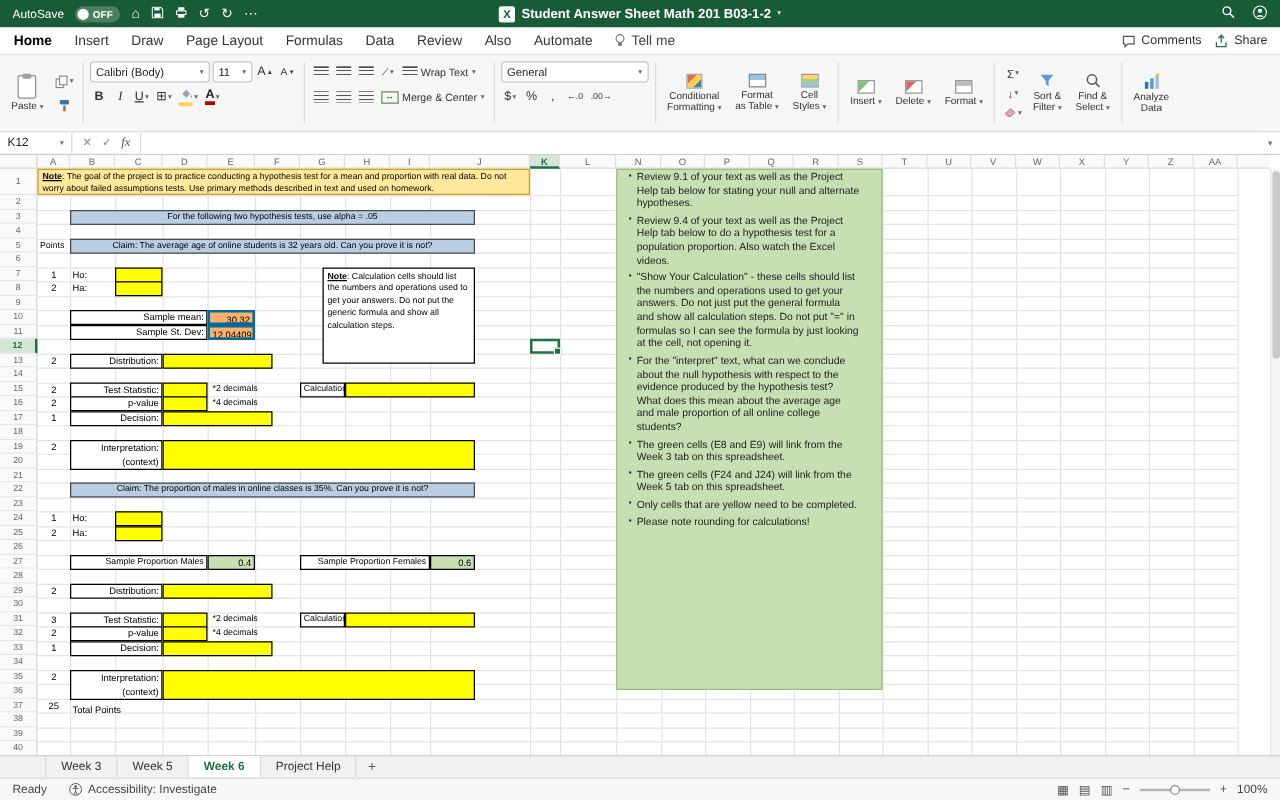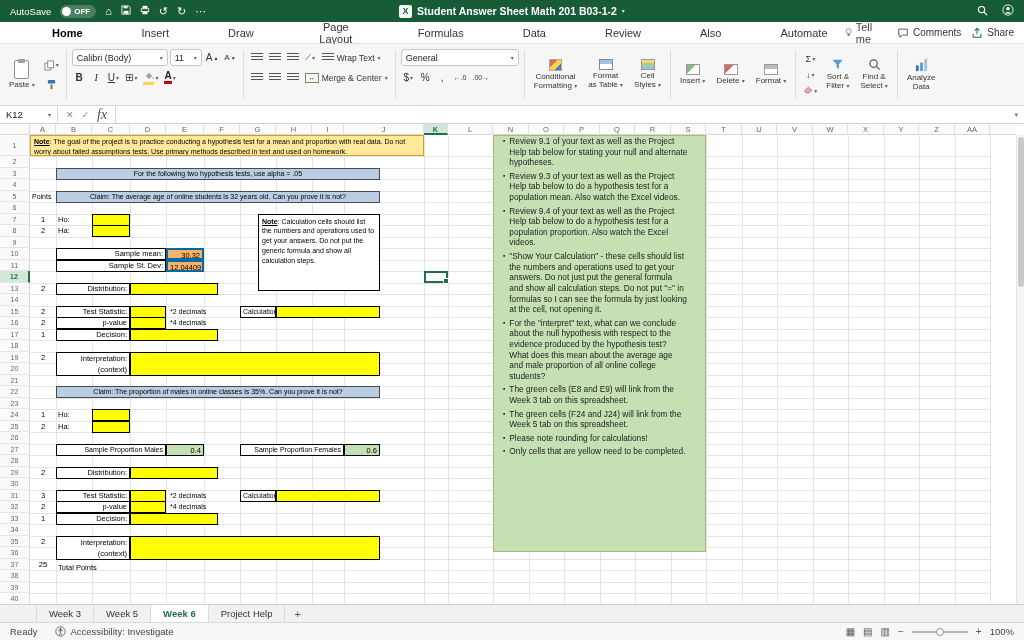--- a/index.html
+++ b/index.html
@@ -14,21 +14,21 @@
   .toggle { display:inline-flex; align-items:center; gap:3px; background:rgba(255,255,255,.22); border-radius:8px; padding:1px 6px 1px 2px; height:13px; }
   .knob { width:9px; height:9px; border-radius:50%; background:#fff; display:inline-block; }
   .off { font-size:8px; font-weight:700; color:#fff; }
   .tb-ic { font-size:11px; color:#fff; line-height:1; background:none; border:none; cursor:default; }
   .tb-center { position:absolute; left:0; right:0; margin:auto; width:330px; display:flex; align-items:center; justify-content:center; gap:5px; font-size:10.5px; font-weight:700; }
   .xlicon { width:13px; height:13px; background:rgba(255,255,255,.95); color:#185c37; font-weight:700; font-size:9px; display:inline-flex; align-items:center; justify-content:center; border-radius:2px; }
   .tb-right { margin-left:auto; display:flex; align-items:center; gap:14px; }
 
   
   .tabrow { position:absolute; left:0; top:22px; width:1024px; height:22px; background:#fff; border-bottom:1px solid #e3e3e3; display:flex; align-items:center; padding:0 10px; gap:16px; font-size:11px; color:#333; }
-  .rtab { background:none; border:none; font-size:11px; color:#333; padding:2px 1px; cursor:default; font-family:inherit;margin-left:41px; }
+  .rtab { background:none; border:none; font-size:11px; color:#333; padding:2px 1px; cursor:default; font-family:inherit; }
   .rtab.active { font-weight:700; color:#000; }
   .tellme { display:flex; align-items:center; gap:4px; color:#444; }
   .tabrow-right { margin-left:auto; display:flex; align-items:center; gap:10px; }
   .trbtn { display:flex; align-items:center; gap:4px; background:#fff; border:none; font-size:10px; color:#333; cursor:default; font-family:inherit; }
 
   
   .ribbon { position:absolute; left:0; top:44px; width:1024px; height:62px; background:#f6f6f6; border-bottom:1px solid #d4d4d4; display:flex; align-items:stretch; padding:3px 3px; gap:2px; overflow:hidden; }
   .vsep { width:1px; background:#dcdcdc; margin:3px 1px; }
   .rgroup { display:flex; flex-direction:column; gap:3px; padding:2px 2px; }
   .rgroup.hor { flex-direction:row; align-items:center; gap:3px; }
@@ -53,21 +53,21 @@
   .cell-ic.ins { background:linear-gradient(135deg,#7fbf7f 0 40%,#fff 40%); }
   .cell-ic.del { background:linear-gradient(135deg,#e06666 0 40%,#fff 40%); }
   .cell-ic.fmt { background:linear-gradient(to bottom,#bdbdbd 0 4px,#fff 4px); }
   .ed-col { display:flex; flex-direction:column; gap:1px; justify-content:center; }
   .ed-col .sbtn { height:15px; font-size:9px; }
 
   
   .fbar { position:absolute; left:0; top:106px; width:1024px; height:18px; background:#fff; border-bottom:1px solid #d0d0d0; display:flex; align-items:center; }
   .namebox { width:58px; height:100%; border-right:1px solid #d9d9d9; display:flex; align-items:center; justify-content:space-between; padding:0 6px; font-size:9.5px; color:#222; }
   .fxbtns { display:flex; align-items:center; gap:8px; padding:0 8px; border-right:1px solid #d9d9d9; height:100%; color:#888; font-size:9px; }
-  .fxbtns .fx { font-style:italic; font-family:"Liberation Serif",serif; color:#555; font-size:14px; }
+  .fxbtns .fx { font-style:italic; font-family:"Liberation Serif",serif; color:#555; font-size:10px; }
   .finput { flex:1; height:100%; background:#fff; }
   .fchev { padding:0 6px; color:#777; font-size:7px; }
 
   
   #sheet-area { position:absolute; left:0; top:124px; width:1024px; height:480px; background:#fff; overflow:hidden; }
   .hdrbg { position:absolute; left:0; top:0; width:1016px; height:11px; background:#fafafa; border-bottom:1px solid #d8d8d8; }
   .corner { position:absolute; left:0; top:0; width:30px; height:11px; background:#fafafa; border-right:1px solid #d8d8d8; border-bottom:1px solid #d8d8d8; }
   .col-h { position:absolute; top:0; height:11px; font-size:7.5px; line-height:11px; text-align:center; color:#666; border-right:1px solid #e0e0e0; }
   .col-h.sel { background:#d3e6d8; color:#1e7145; font-weight:700; border-bottom:2px solid #1e7145; }
   .row-h { position:absolute; left:0; width:30px; font-size:7px; text-align:center; color:#666; background:#fafafa; border-right:1px solid #d8d8d8; border-bottom:1px solid #e6e6e6; }
@@ -637,49 +637,45 @@
   <div class="cell center" style="left:30px;top:434.5px;width:26px">25</div>
   <div class="cell" style="left:56px;top:438px;width:90px">Total Points</div>
 
   <div class="helps" style="left:493px;top:11px;width:213px;height:417px">
     <div class="helps-item">
         <span class="bullet">▪</span>
         <span>Review 9.1 of your text as well as the Project Help tab below for stating your null and alternate hypotheses.</span>
       </div>
     <div class="helps-item">
         <span class="bullet">▪</span>
-        <span>Review 9.3 of your text as well as the Project Help tab below to do a hypothesis test for a population mean. Also watch the Excel videos.</span>
-      </div>
-    <div class="helps-item">
-        <span class="bullet">▪</span>
         <span>Review 9.4 of your text as well as the Project Help tab below to do a hypothesis test for a population proportion. Also watch the Excel videos.</span>
       </div>
     <div class="helps-item">
         <span class="bullet">▪</span>
         <span>"Show Your Calculation" - these cells should list the numbers and operations used to get your answers. Do not just put the general formula and show all calculation steps. Do not put "=" in formulas so I can see the formula by just looking at the cell, not opening it.</span>
       </div>
     <div class="helps-item">
         <span class="bullet">▪</span>
         <span>For the "interpret" text, what can we conclude about the null hypothesis with respect to the evidence produced by the hypothesis test? What does this mean about the average age and male proportion of all online college students?</span>
       </div>
     <div class="helps-item">
         <span class="bullet">▪</span>
         <span>The green cells (E8 and E9) will link from the Week 3 tab on this spreadsheet.</span>
       </div>
     <div class="helps-item">
         <span class="bullet">▪</span>
         <span>The green cells (F24 and J24) will link from the Week 5 tab on this spreadsheet.</span>
       </div>
     <div class="helps-item">
         <span class="bullet">▪</span>
-        <span>Please note rounding for calculations!</span>
+        <span>Only cells that are yellow need to be completed.</span>
       </div>
     <div class="helps-item">
         <span class="bullet">▪</span>
-        <span>Only cells that are yellow need to be completed.</span>
+        <span>Please note rounding for calculations!</span>
       </div>
   </div>
 
   <div class="selring" style="left:424px;top:147px;width:24px;height:12px"></div>
 
   <div class="vscroll">
       <div class="vthumb"></div>
     </div>
 </div>
 

